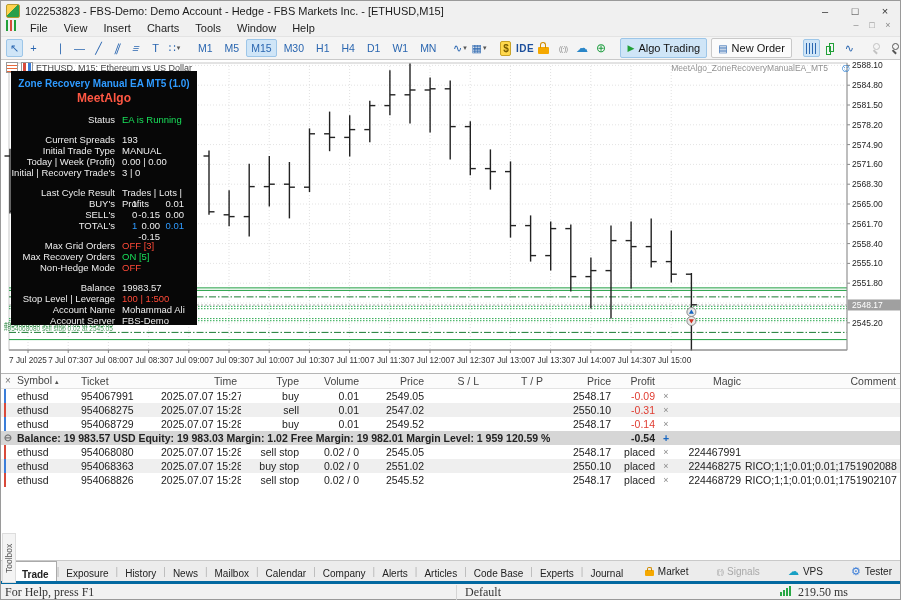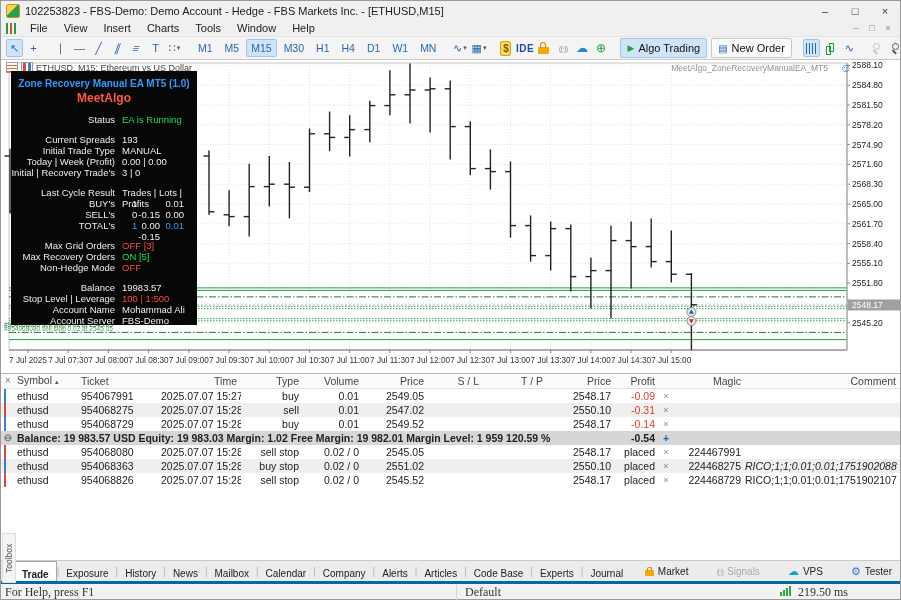--- a/index.html
+++ b/index.html
@@ -7,21 +7,21 @@
   .app{position:absolute;inset:0;display:flex;flex-direction:column;border:1px solid #9a9a9a;box-sizing:border-box;background:#7f1d1d;}
 
   
   .titlebar{height:19px;display:flex;align-items:center;background:#f0f0f0;font-size:11px;color:#1a1a1a;padding-left:5px;flex:0 0 auto;}
   .appicon{width:12px;height:12px;border-radius:2px;margin-right:5px;background:linear-gradient(135deg,#ffd24d 0 45%,#2aa04a 45% 100%);border:1px solid #b79b30;}
   .titlebar .title{flex:1;white-space:nowrap;overflow:hidden;}
   .winbtns{display:flex;}
   .wbtn{width:30px;text-align:center;font-size:11px;color:#333;line-height:18px;}
 
   
-  .menubar{height:16px;display:flex;align-items:center;background:#f0f0f0;font-size:11px;color:#222;flex:0 0 auto;}
+  .menubar{height:16px;display:flex;align-items:flex-start;background:#f0f0f0;font-size:11px;color:#222;flex:0 0 auto;}
   .chart-mini-icon{width:12px;height:11px;margin:0 4px 0 5px;background:
      linear-gradient(90deg,#21a038 0 2px,transparent 2px 4px,#d84a3b 4px 6px,transparent 6px 8px,#21a038 8px 10px,transparent 10px);}
   .menu-item{padding:0 8px;line-height:16px;}
   .menus{display:flex;flex:1;}
   .mdi-btns{display:flex;margin-right:4px;color:#888;font-size:9px;}
   .mdi-btns span{width:16px;text-align:center;}
 
   
   .toolbar{height:22px;background:#f4f4f4;border-top:1px solid #e3e3e3;border-bottom:1px solid #c9c9c9;display:flex;align-items:center;font-size:11px;padding-left:4px;flex:0 0 auto;white-space:nowrap;}
   .tbtn{height:18px;min-width:17px;display:inline-flex;align-items:center;justify-content:center;border:1px solid transparent;border-radius:2px;color:#2a66b0;padding:0 2px;margin:0 1px;box-sizing:border-box;}
@@ -632,21 +632,21 @@
           <span class="c r">2025.07.07 15:28:12</span>
           <span class="c r">buy stop</span>
           <span class="c r">0.02 / 0</span>
           <span class="c r">2551.02</span>
           <span class="c r"></span>
           <span class="c r"></span>
           <span class="c r">2550.10</span>
           <span class="c r ">placed</span>
           <span class="c xmark">×</span>
           <span class="c r">224468275</span>
-          <span class="c r" style="padding-right: 6px; font-style: italic;">RICO;1;1;0.01;0.01;1751902088</span>
+          <span class="c r" style="padding-right: 6px;">RICO;1;1;0.01;0.01;1751902088</span>
         </div>
         <div class="trow">
           <span class="c"><span class="sideicon sell"></span></span>
           <span class="c l">ethusd</span>
           <span class="c l">954068826</span>
           <span class="c r">2025.07.07 15:28:30</span>
           <span class="c r">sell stop</span>
           <span class="c r">0.02 / 0</span>
           <span class="c r">2545.52</span>
           <span class="c r"></span>

